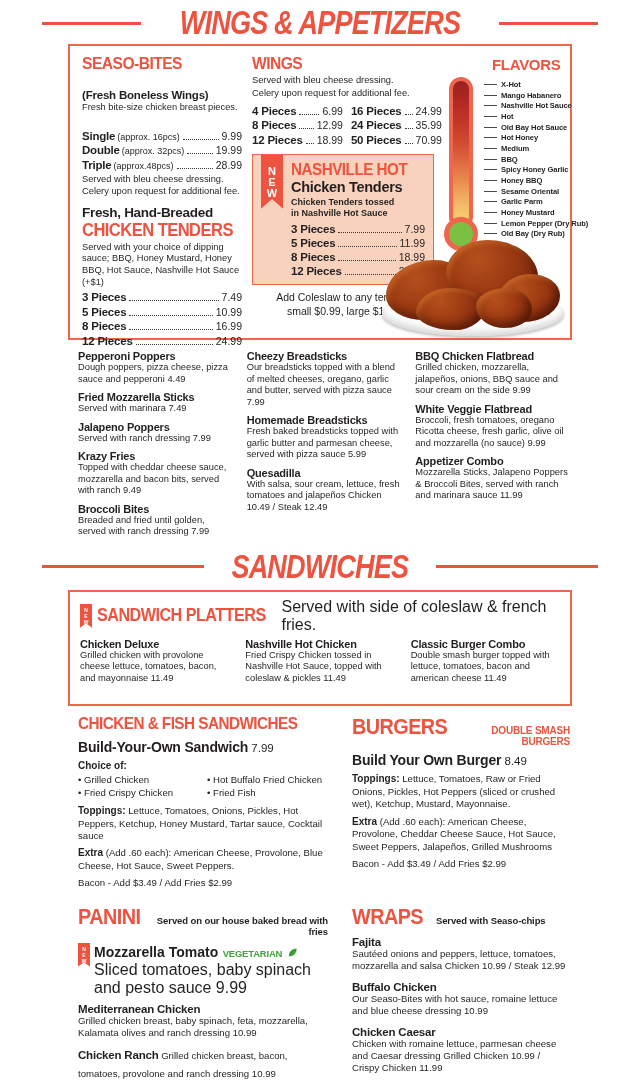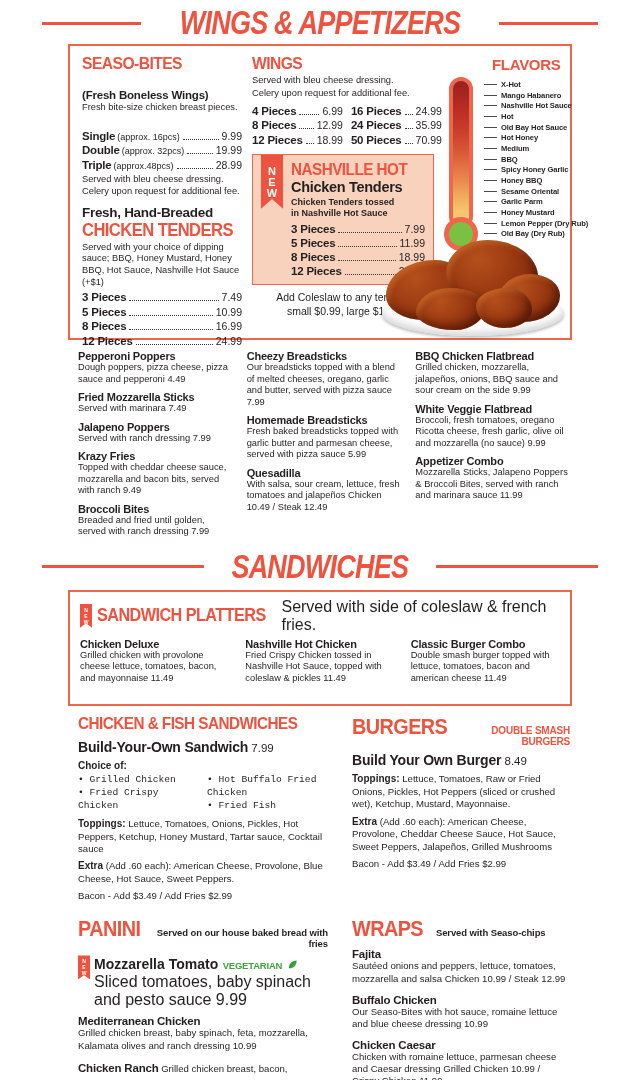--- a/index.html
+++ b/index.html
@@ -116,21 +116,21 @@
   .lcol{width:250px;flex:none;}
   .rcol{flex:1;}
   .sec-title{color:var(--accent);font-weight:bold;font-size:17px;letter-spacing:-0.6px;transform:scaleX(0.9);transform-origin:0 50%;white-space:nowrap;}
   .sec-title.bigger{font-size:22px;}
   .sec-sub{color:var(--accent);font-weight:bold;font-size:10px;letter-spacing:-0.2px;}
   .sec-sub-black{font-weight:bold;font-size:9.5px;color:var(--ink);letter-spacing:-0.1px;}
   .byo{font-size:11.5px;margin-top:5px;}
   .byo b{font-size:14px;letter-spacing:-0.2px;text-align:center;}
   .para{font-size:9.6px;line-height:1.28;margin-top:5px;}
   .para b{font-size:10px;}
-  .choice-cols{display:flex;gap:8px;margin-top:1px;font-family:Liberation Mono, monospace;}
+  .choice-cols{display:flex;gap:8px;margin-top:1px;}
   .choice-cols>div{flex:1;}
   .bullet-row{font-size:9.6px;line-height:1.35;}
   .title-row{display:flex;align-items:baseline;gap:5px;text-align:right;}
 
   .pitem{margin-top:6px;}
   .pitem .pnm{font-weight:bold;font-size:11.5px;letter-spacing:-0.2px;}
   .pitem .pdesc{font-size:9.6px;line-height:1.26;}
   .pitem .pdesc-inline{font-size:9.6px;font-weight:normal;}
   .badge-item{display:flex;gap:4px;margin-top:6px;}
   .veg{color:#3fa33c;font-weight:bold;font-size:9.5px;letter-spacing:-0.2px;}

